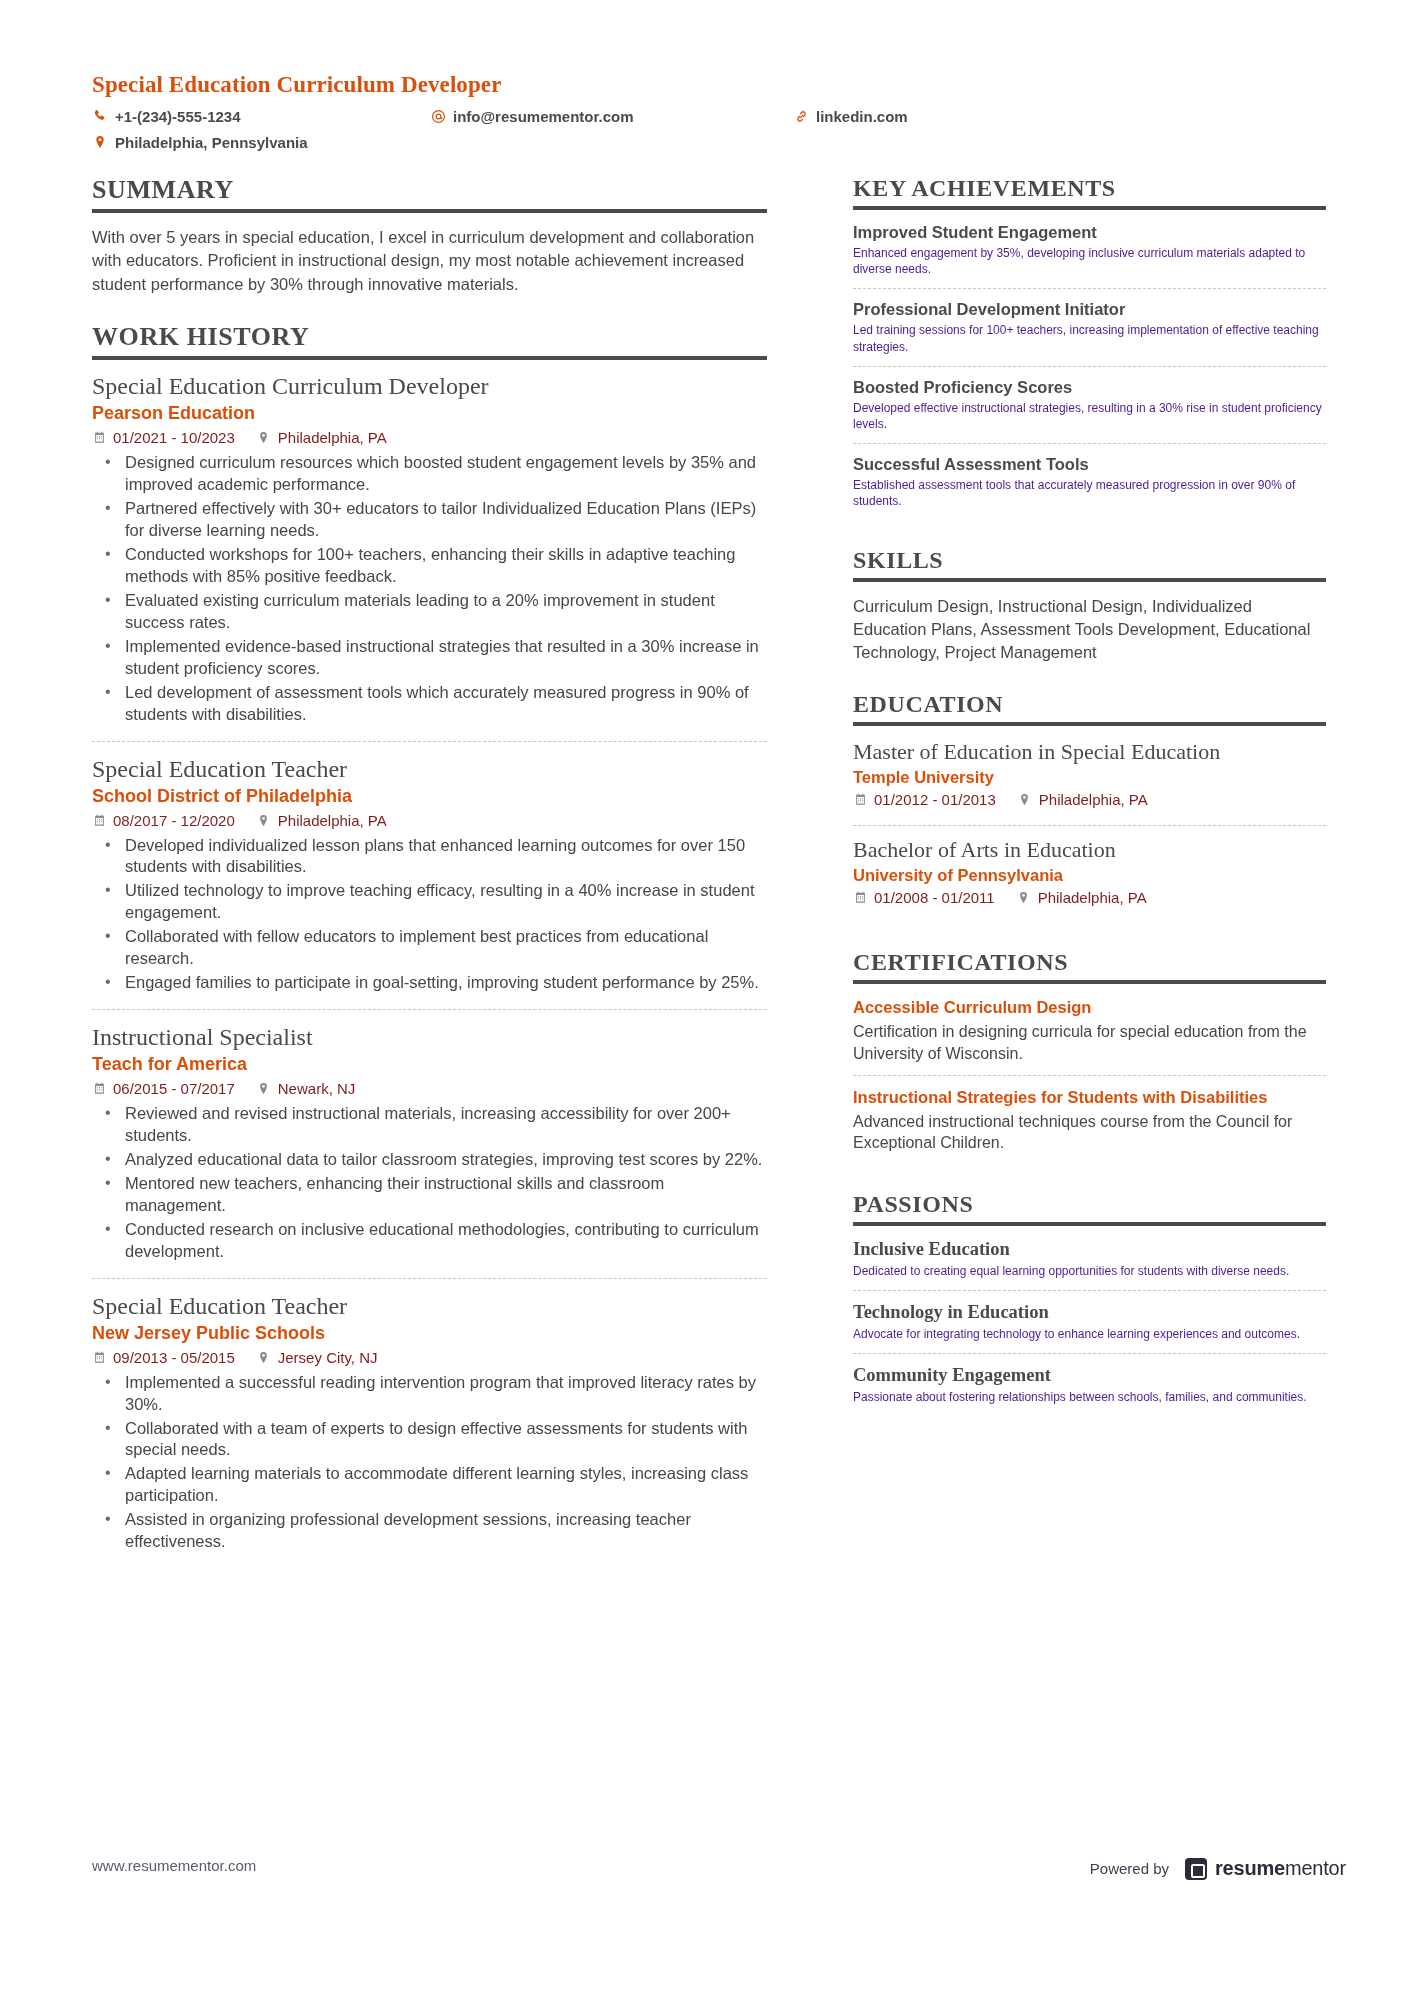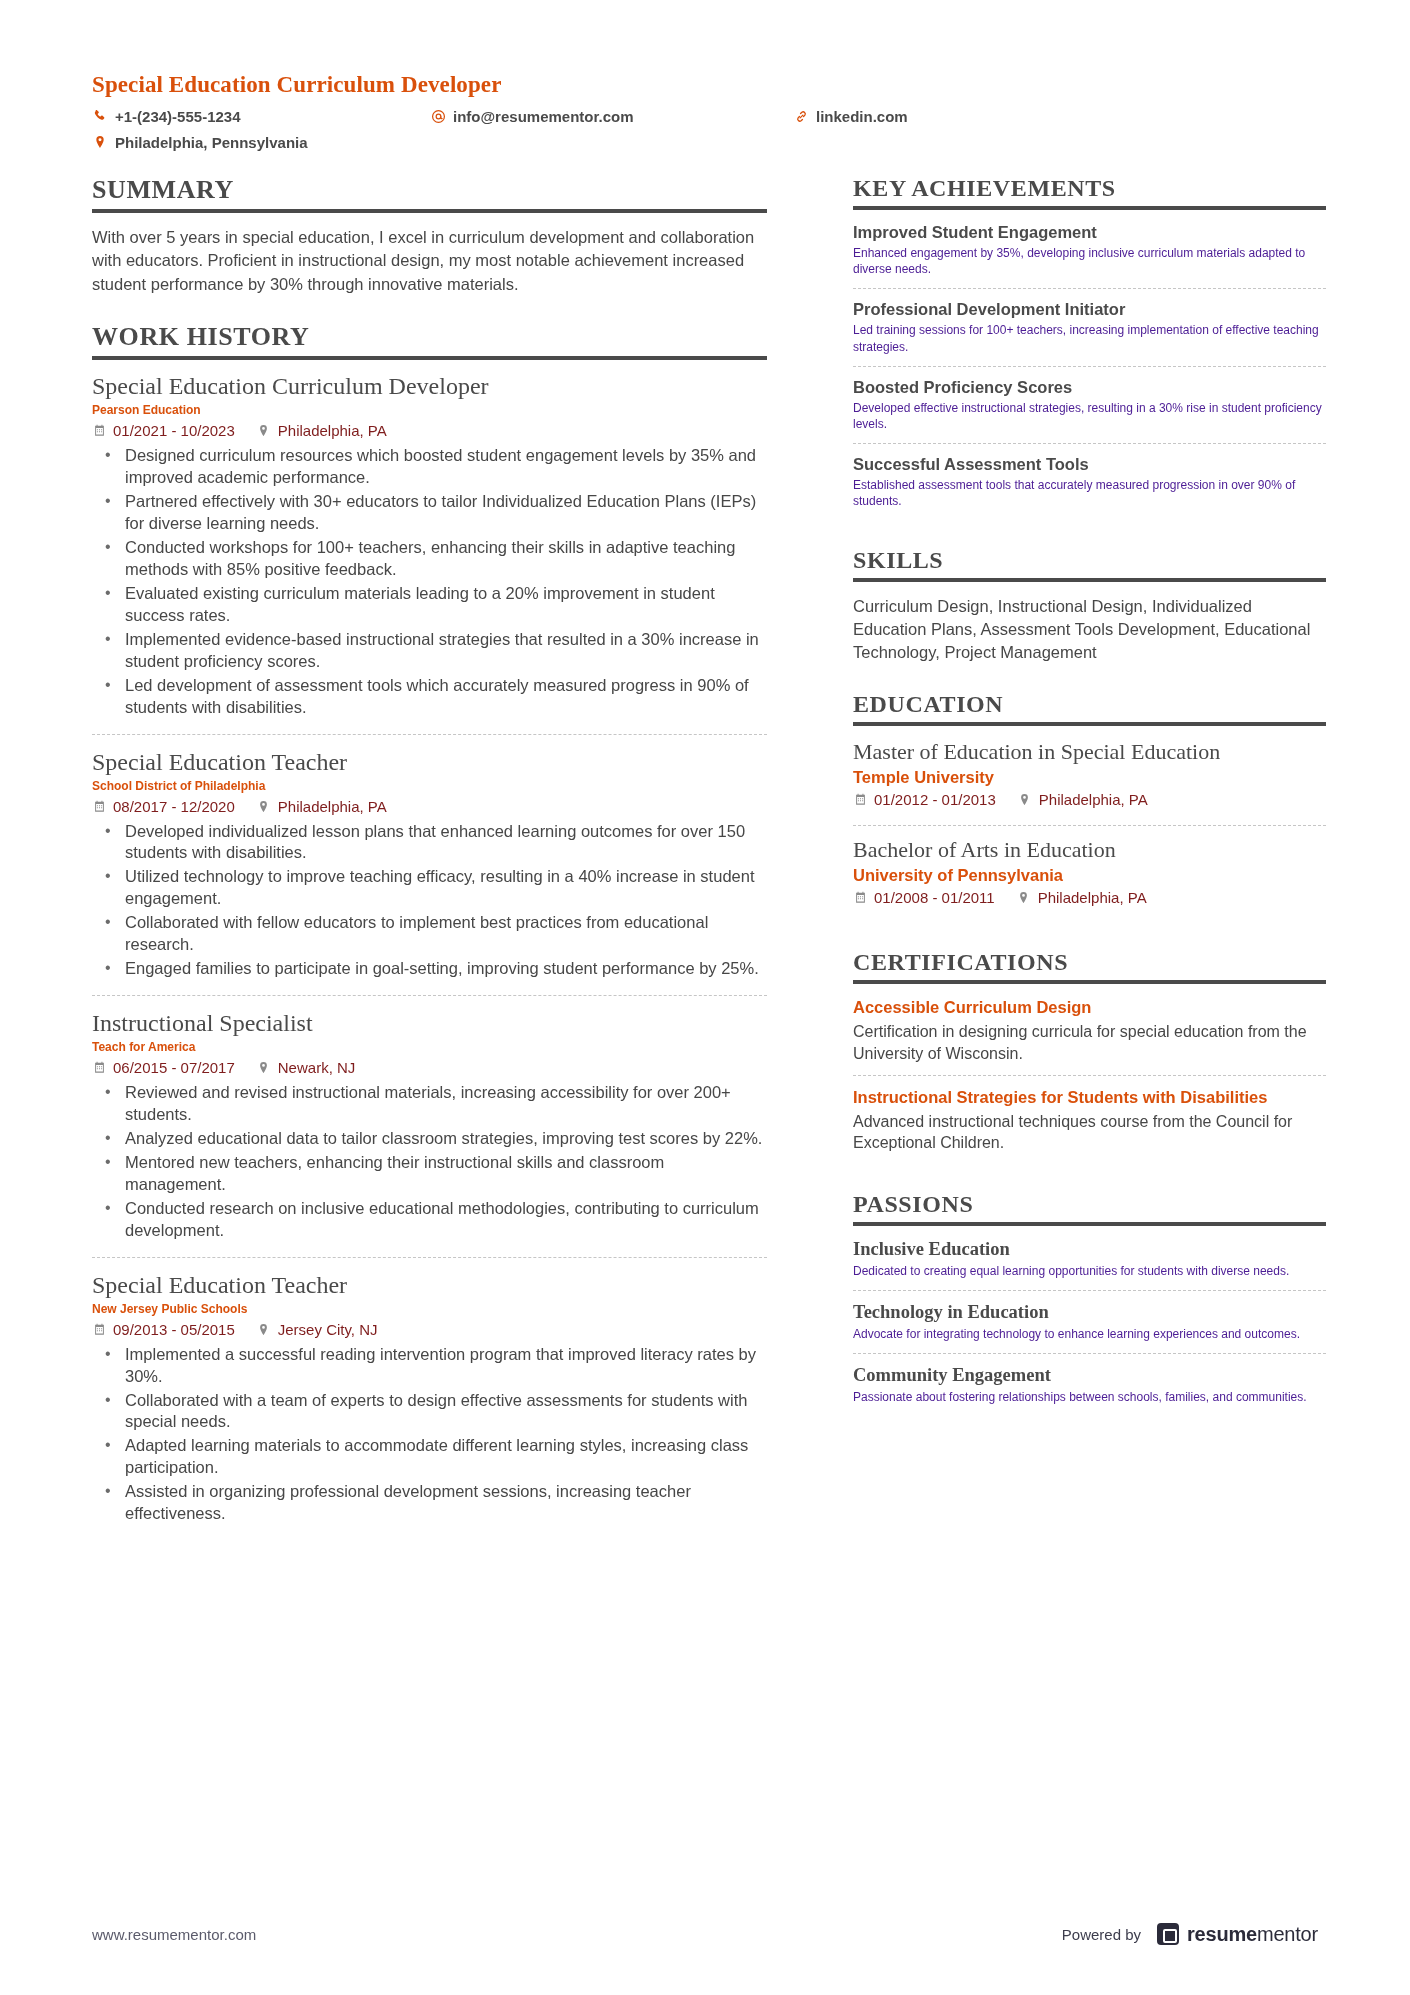--- a/index.html
+++ b/index.html
@@ -76,21 +76,21 @@
   }
 
   
   .job { padding-bottom:13px; }
   .job + .job { border-top:1px dashed #c6c6c6; padding-top:14px; }
   .job-role {
     font-family:"Liberation Serif", serif;
     font-size:24px; color:#4a4a4a; margin:0 0 3px 0; font-weight:normal;
   }
   .job-company {
-    font-size:12px; font-weight:bold; color:#d9500b; margin-bottom:5px;
+    font-size:18px; font-weight:bold; color:#d9500b; margin-bottom:5px;
   }
   .job-meta { display:flex; align-items:center; margin-bottom:6px; }
   .meta-item {
     display:flex; align-items:center; font-size:15px; color:#7f1d1d;
     margin-right:22px;
   }
   .meta-item .micon {
     color:#8a8a8a; margin-right:7px; display:inline-flex; width:14px; height:14px;
     align-items:center; justify-content:center;
   }
@@ -121,23 +121,23 @@
   .cert-title { font-size:16.5px; font-weight:bold; color:#d9500b; margin-bottom:3px; line-height:1.25; }
   .cert-desc { font-size:16px; line-height:1.35; color:#474747; }
 
   .passion-title {
     font-family:"Liberation Serif", serif; font-weight:bold; font-size:18.5px;
     color:#4a4a4a; margin-bottom:3px;
   }
 
   
   .footer {
-    position:absolute; left:0; bottom:1px; width:1410px;
-    padding:0 92px 0 92px; height:120px;
-    display:flex; align-items:center; justify-content:space-between;
+    position:absolute; left:0; bottom:18px; width:1410px;
+    padding:0 64px 0 92px; height:120px;
+    display:flex; align-items:flex-start; justify-content:space-between;
   }
   .footer-left { font-size:15px; color:#5b5b6b; }
   .footer-right { display:flex; align-items:center; font-size:15px; color:#3d3d4d; }
   .powered { margin-right:16px; }
   .logo { display:flex; align-items:center; }
   .logo-mark {
     width:22px; height:22px; border-radius:4px; background:#2b2b3a;
     display:inline-block; margin-right:8px; position:relative;
   }
   .logo-mark:after{

